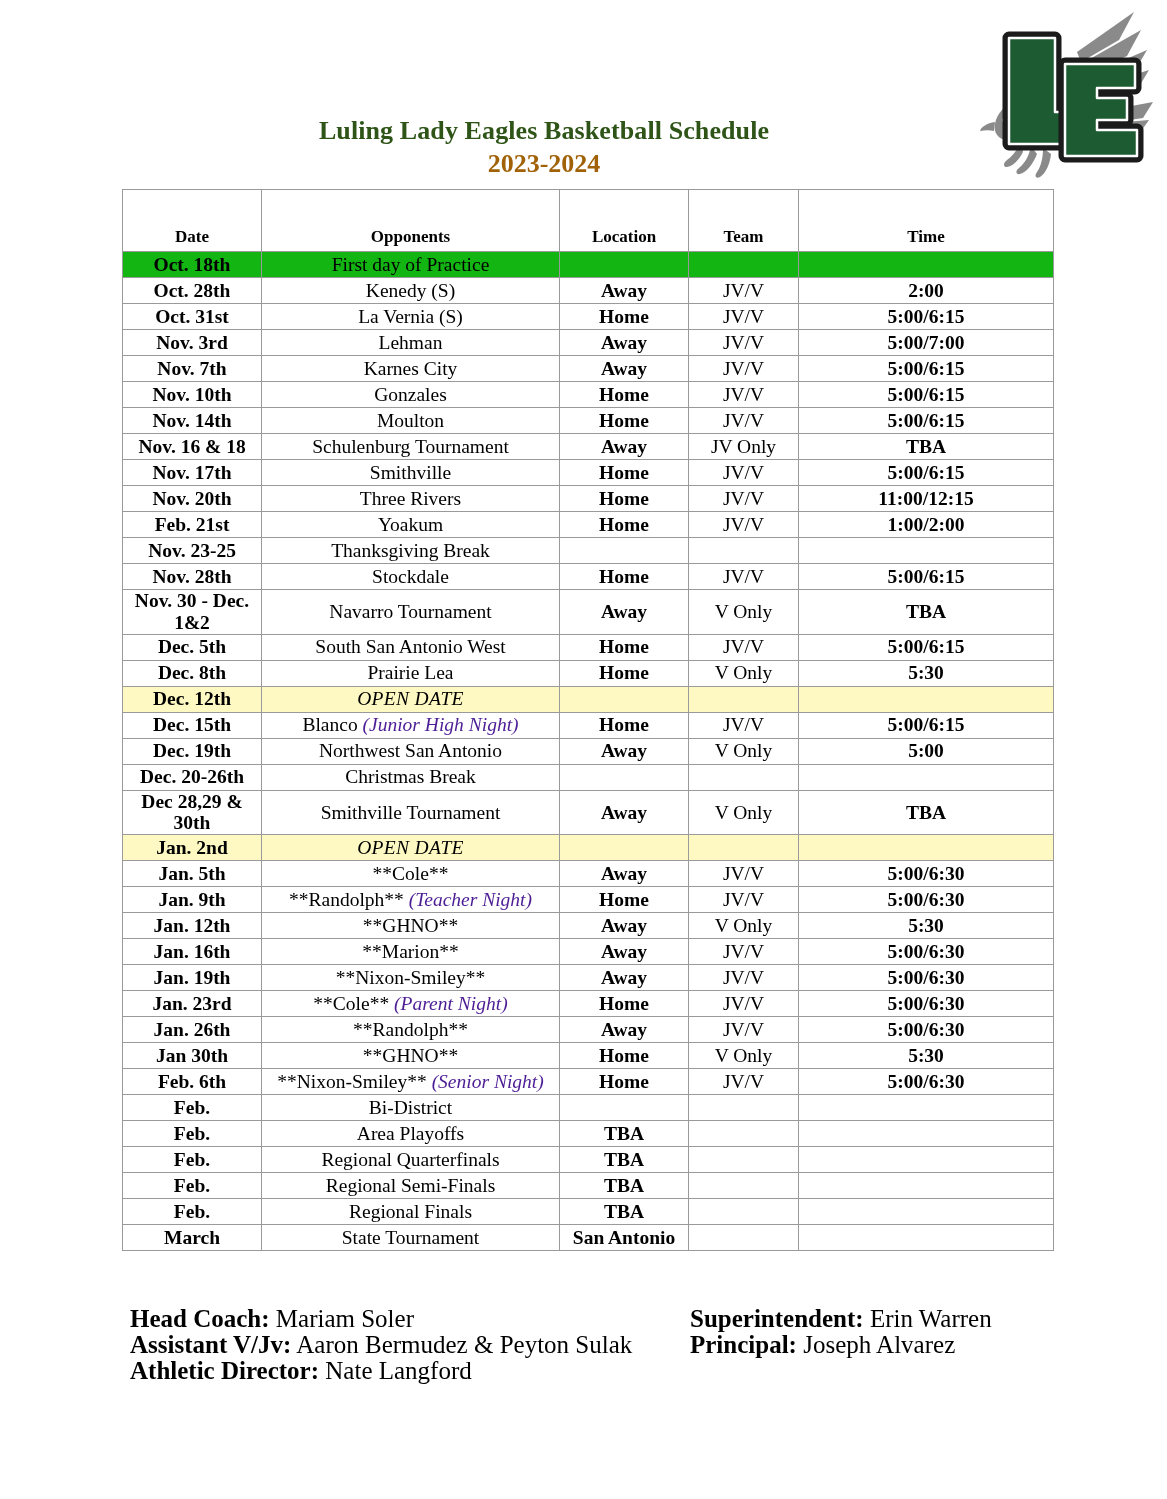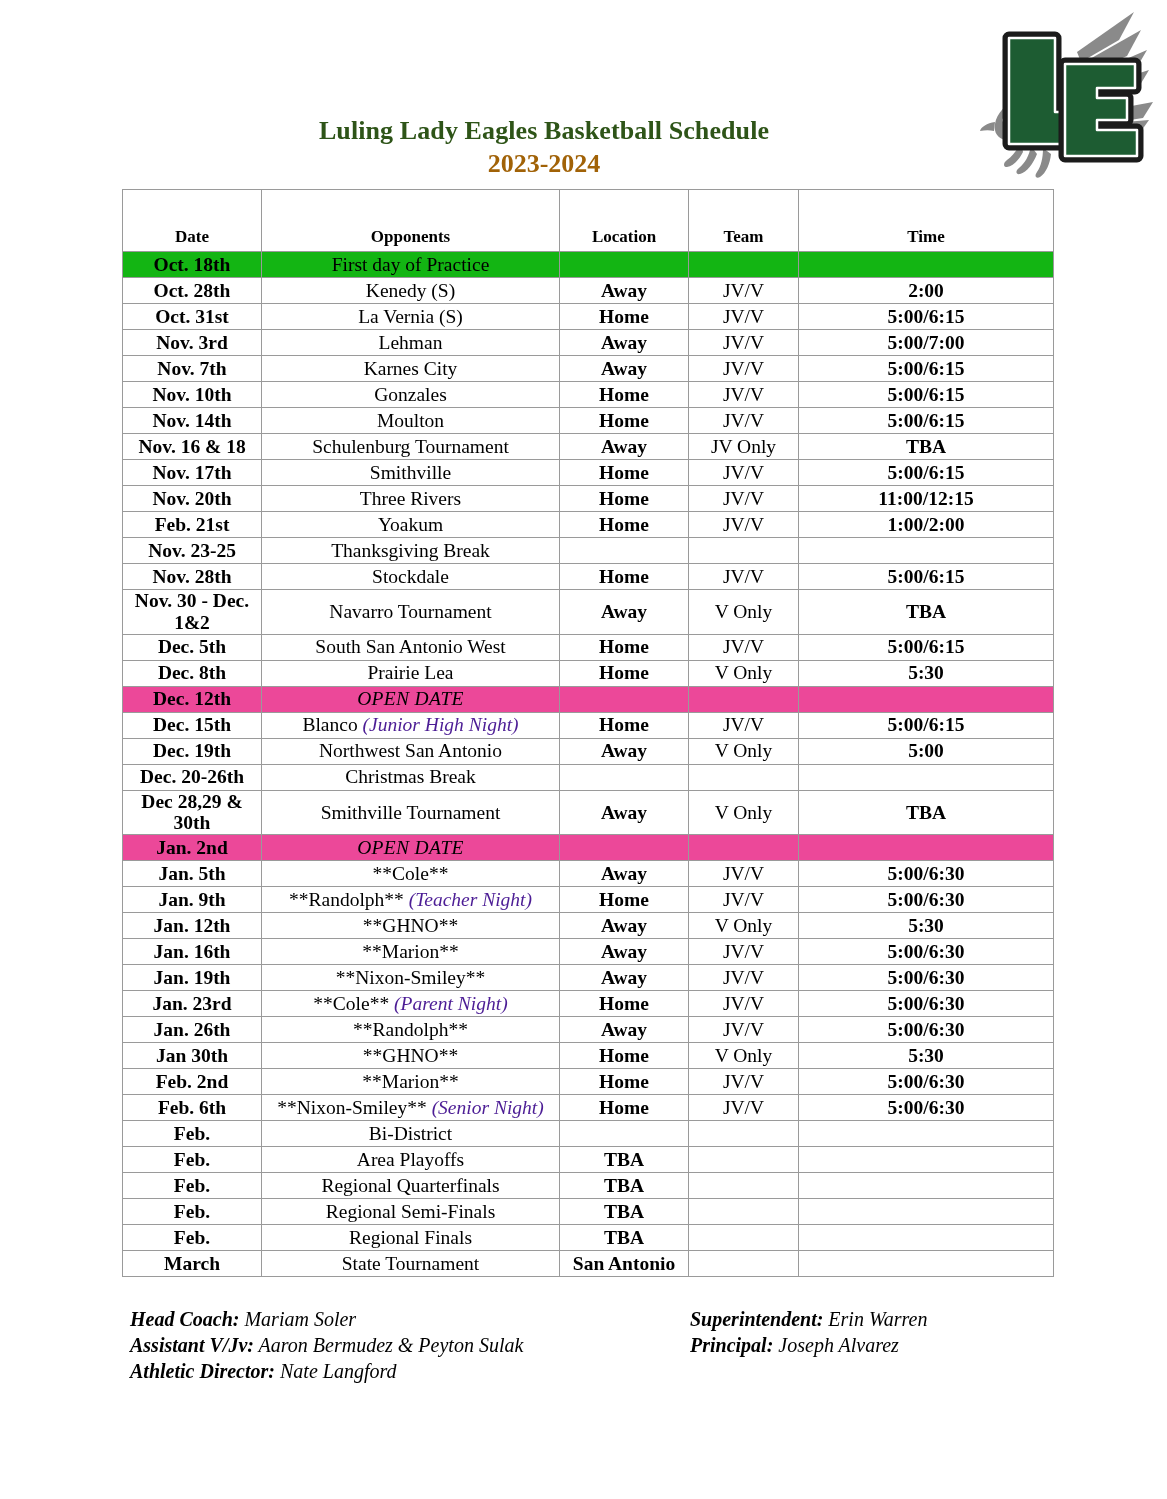--- a/index.html
+++ b/index.html
@@ -83,44 +83,43 @@
     font-weight: bold;
     font-size: 17px;
   }
   td.date  { font-weight: bold; font-size: 19.5px; }
   td.opp   { font-weight: normal; }
   td.loc   { font-weight: bold; }
   td.team  { font-weight: normal; }
   td.time  { font-weight: bold; }
 
   tr.hl-green td { background: #13b513; }
-  tr.hl-gray  td { background: #ec4899; }
+  tr.hl-gray  td { background: #fef9c3; }
   td.italic-open { font-style: italic; font-weight: normal; letter-spacing: 0.3px; }
 
   span.note {
     color: #4c1d95;
     font-style: italic;
   }
   td.tall { height: 50px; }
   td.tall2 { height: 52px; }
 
   
   #footer {
     position: absolute;
     left: 130px;
     top: 1306px;
     width: 950px;
   }
   .staff-row {
     position: relative;
     height: 26px;
-    font-size: 20px;
+    font-size: 25px;
     line-height: 26px;
     white-space: nowrap;
-    font-style: italic;
   }
   .staff-left { position: absolute; left: 0; top: 0; }
   .staff-right { position: absolute; left: 560px; top: 0; }
   .staff-label { font-weight: bold; }
   .staff-value { font-weight: normal; }
 </style>
 </head>
 <body>
 
 <div id="logo">
@@ -394,27 +393,20 @@
           <td class="time">5:00/6:30</td>
         </tr>
         <tr>
           <td class="date">Jan 30th</td>
           <td class="opp">**GHNO**</td>
           <td class="loc">Home</td>
           <td class="team">V Only</td>
           <td class="time">5:30</td>
         </tr>
         <tr>
-          <td class="date">Feb. 2nd</td>
-          <td class="opp">**Marion**</td>
-          <td class="loc">Home</td>
-          <td class="team">JV/V</td>
-          <td class="time">5:00/6:30</td>
-        </tr>
-        <tr>
           <td class="date tall2">Feb. 6th</td>
           <td class="opp tall2"><span>**Nixon-Smiley**</span><span class="note"> (Senior Night)</span></td>
           <td class="loc tall2">Home</td>
           <td class="team tall2">JV/V</td>
           <td class="time tall2">5:00/6:30</td>
         </tr>
         <tr>
           <td class="date">Feb.</td>
           <td class="opp">Bi-District</td>
           <td class="loc"></td>

